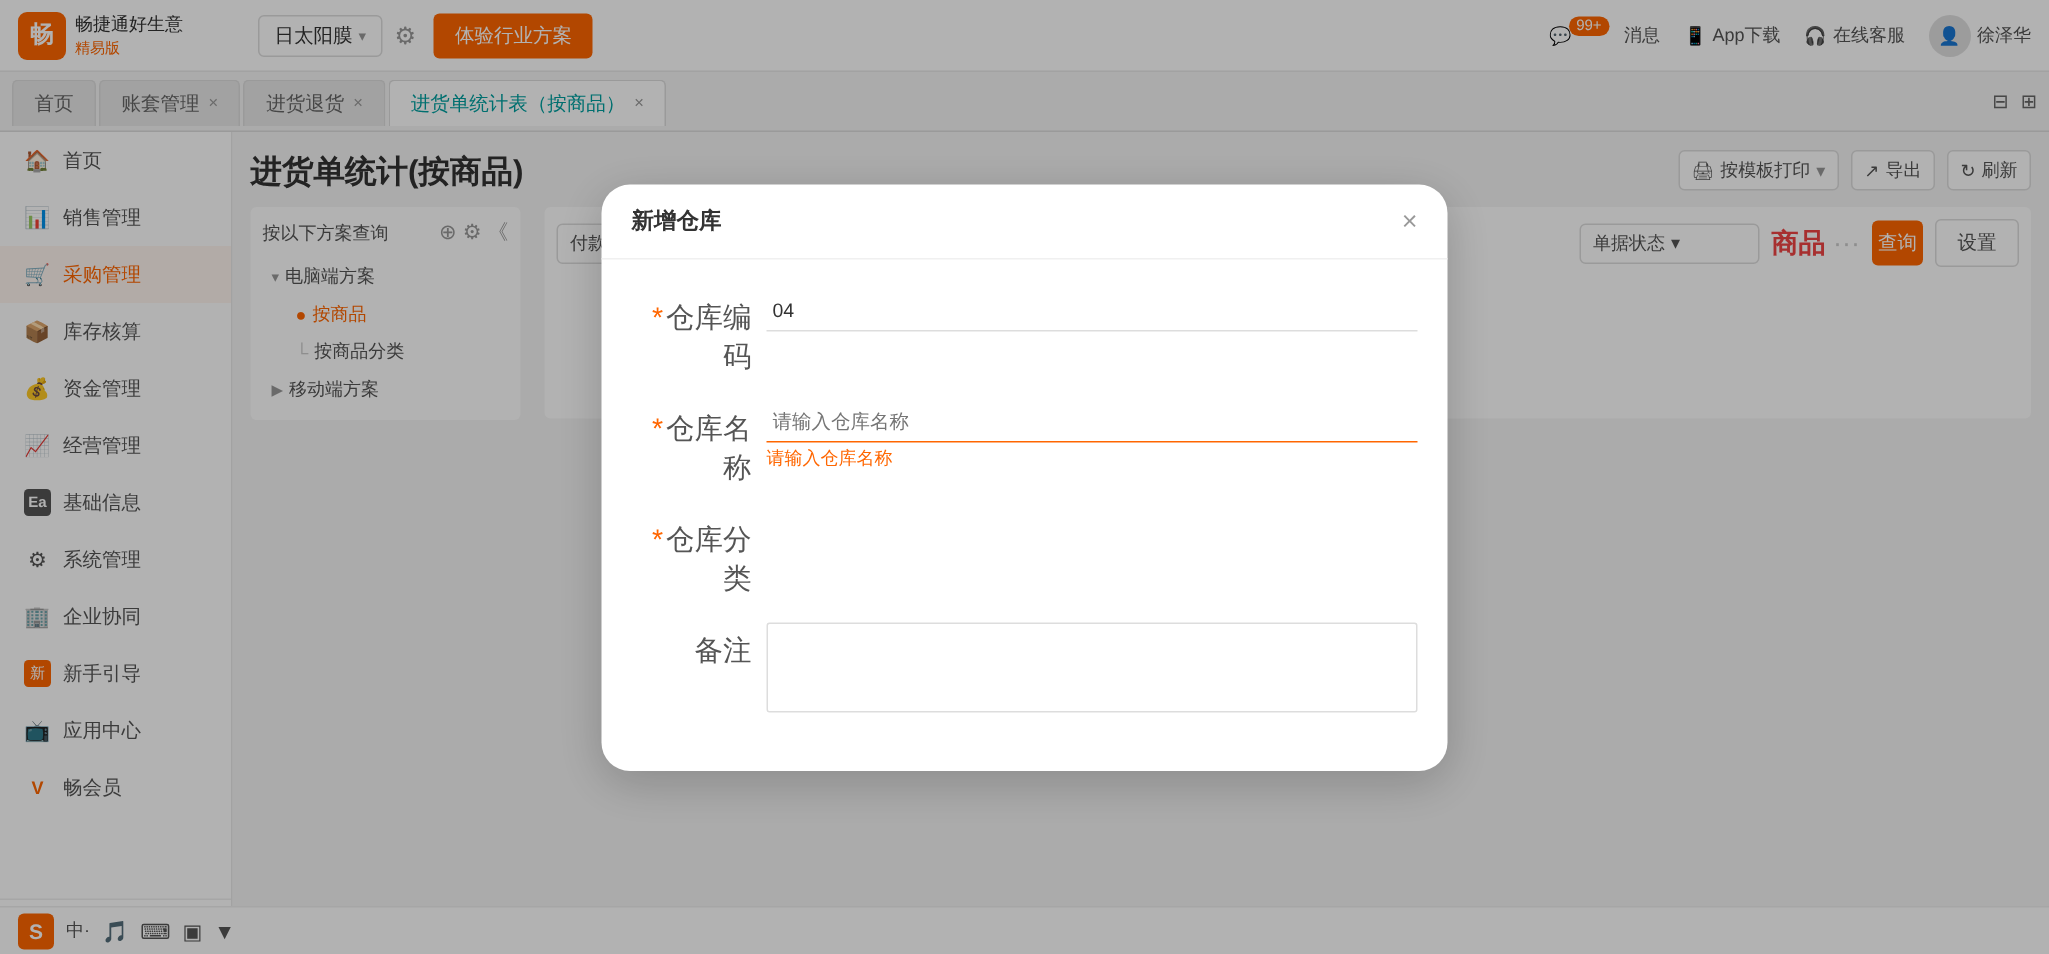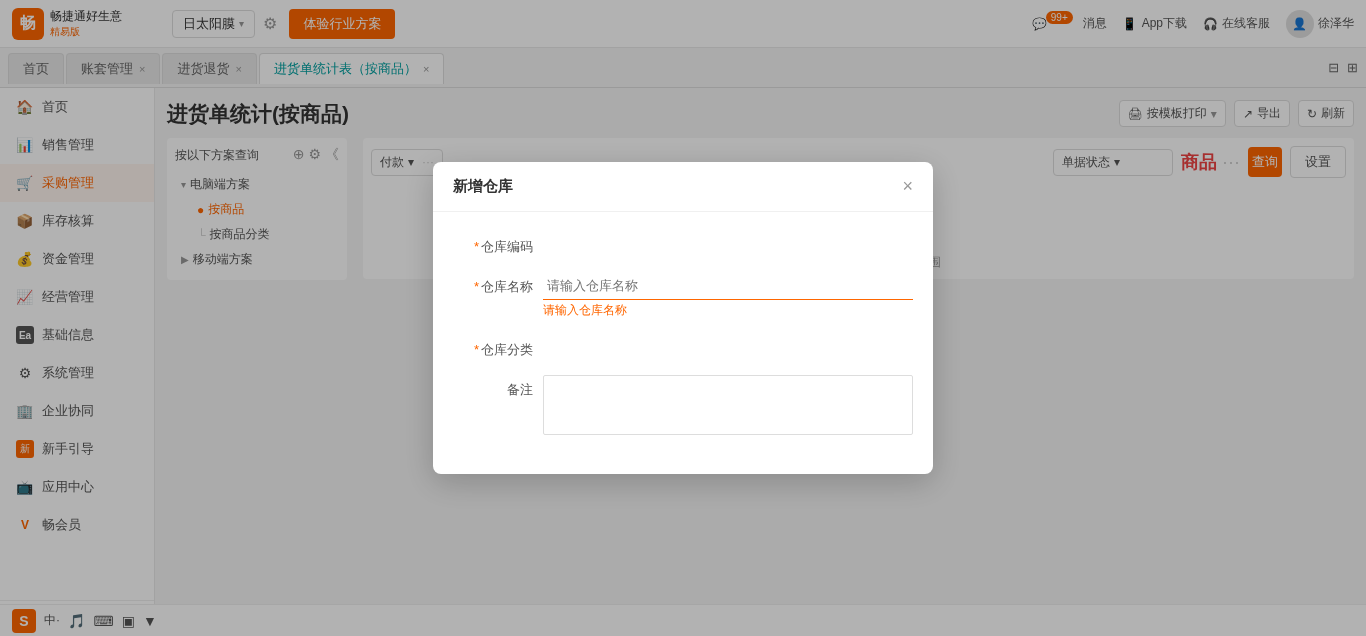--- a/index.html
+++ b/index.html
@@ -243,41 +243,41 @@
     .overlay {
       position: fixed; top: 0; left: 0; width: 1366px; height: 636px;
       background: rgba(0,0,0,0.3);
       display: flex; align-items: center; justify-content: center;
       z-index: 100;
     }
 
     
     .dialog {
       background: #fff;
-      border-radius: 8px;
-      width: 500px;
+      border-radius: 19px;
+      width: 564px;
       box-shadow: 0 8px 32px rgba(0,0,0,0.2);
       position: relative;
     }
     .dialog-header {
       padding: 14px 20px;
       border-bottom: 1px solid #f0f0f0;
       display: flex; align-items: center; justify-content: space-between;
     }
     .dialog-title { font-size: 15px; font-weight: bold; color: #333; }
     .dialog-close { cursor: pointer; color: #999; font-size: 18px; }
     .dialog-body { padding: 20px; }
     .form-row {
       display: flex; align-items: flex-start;
       margin-bottom: 16px;
       position: relative;
     }
     .form-label {
       width: 80px; text-align: right;
-      color: #555; font-size: 13px;
+      color: #555; font-size: 19px;
       padding-top: 6px;
       flex-shrink: 0;
     }
     .form-label.required::before {
       content: '*'; color: #f60; margin-right: 2px;
     }
     .form-input-wrap { flex: 1; margin-left: 10px; position: relative; }
     .form-input {
       width: 100%; border: none; border-bottom: 1px solid #ddd;
       padding: 6px 4px; font-size: 13px; outline: none; color: #333;
@@ -531,20 +531,23 @@
 <div class="overlay">
   <div class="dialog">
     <div class="dialog-header">
       <span class="dialog-title">新增仓库</span>
       <span class="dialog-close">×</span>
     </div>
     <div class="dialog-body">
 
       <div class="form-row">
         <label class="form-label required">仓库编码</label>
+        <div class="form-input-wrap">
+          <input class="form-input" type="text" value="04" style="">
+        </div>
       </div>
 
       <div class="form-row">
         <label class="form-label required">仓库名称</label>
         <div class="form-input-wrap">
           <input class="form-input error-border" type="text" placeholder="请输入仓库名称" style="">
           <div class="error-msg">请输入仓库名称</div>
         </div>
       </div>
 

